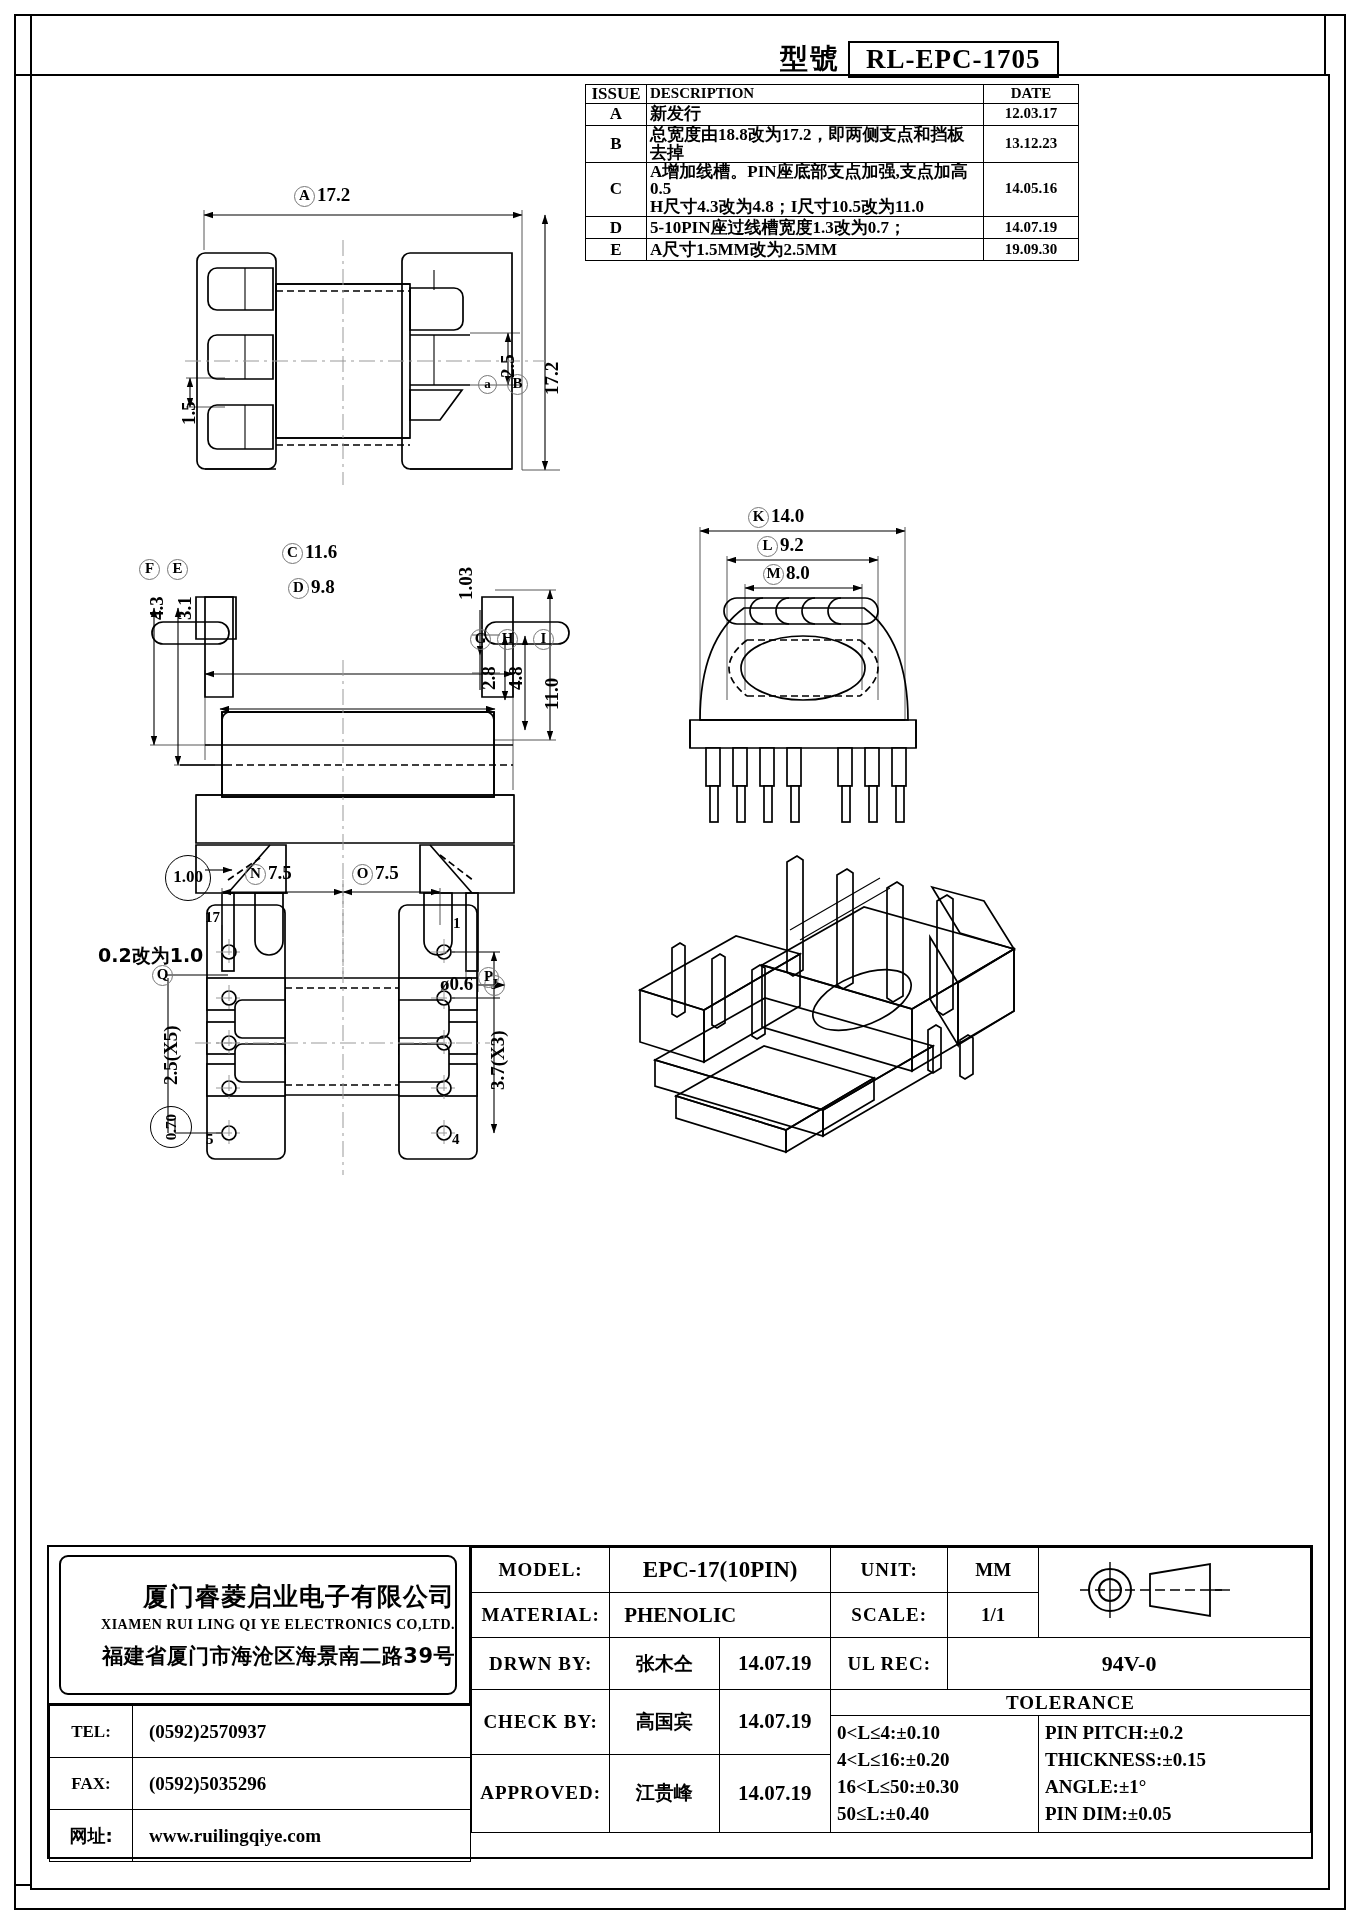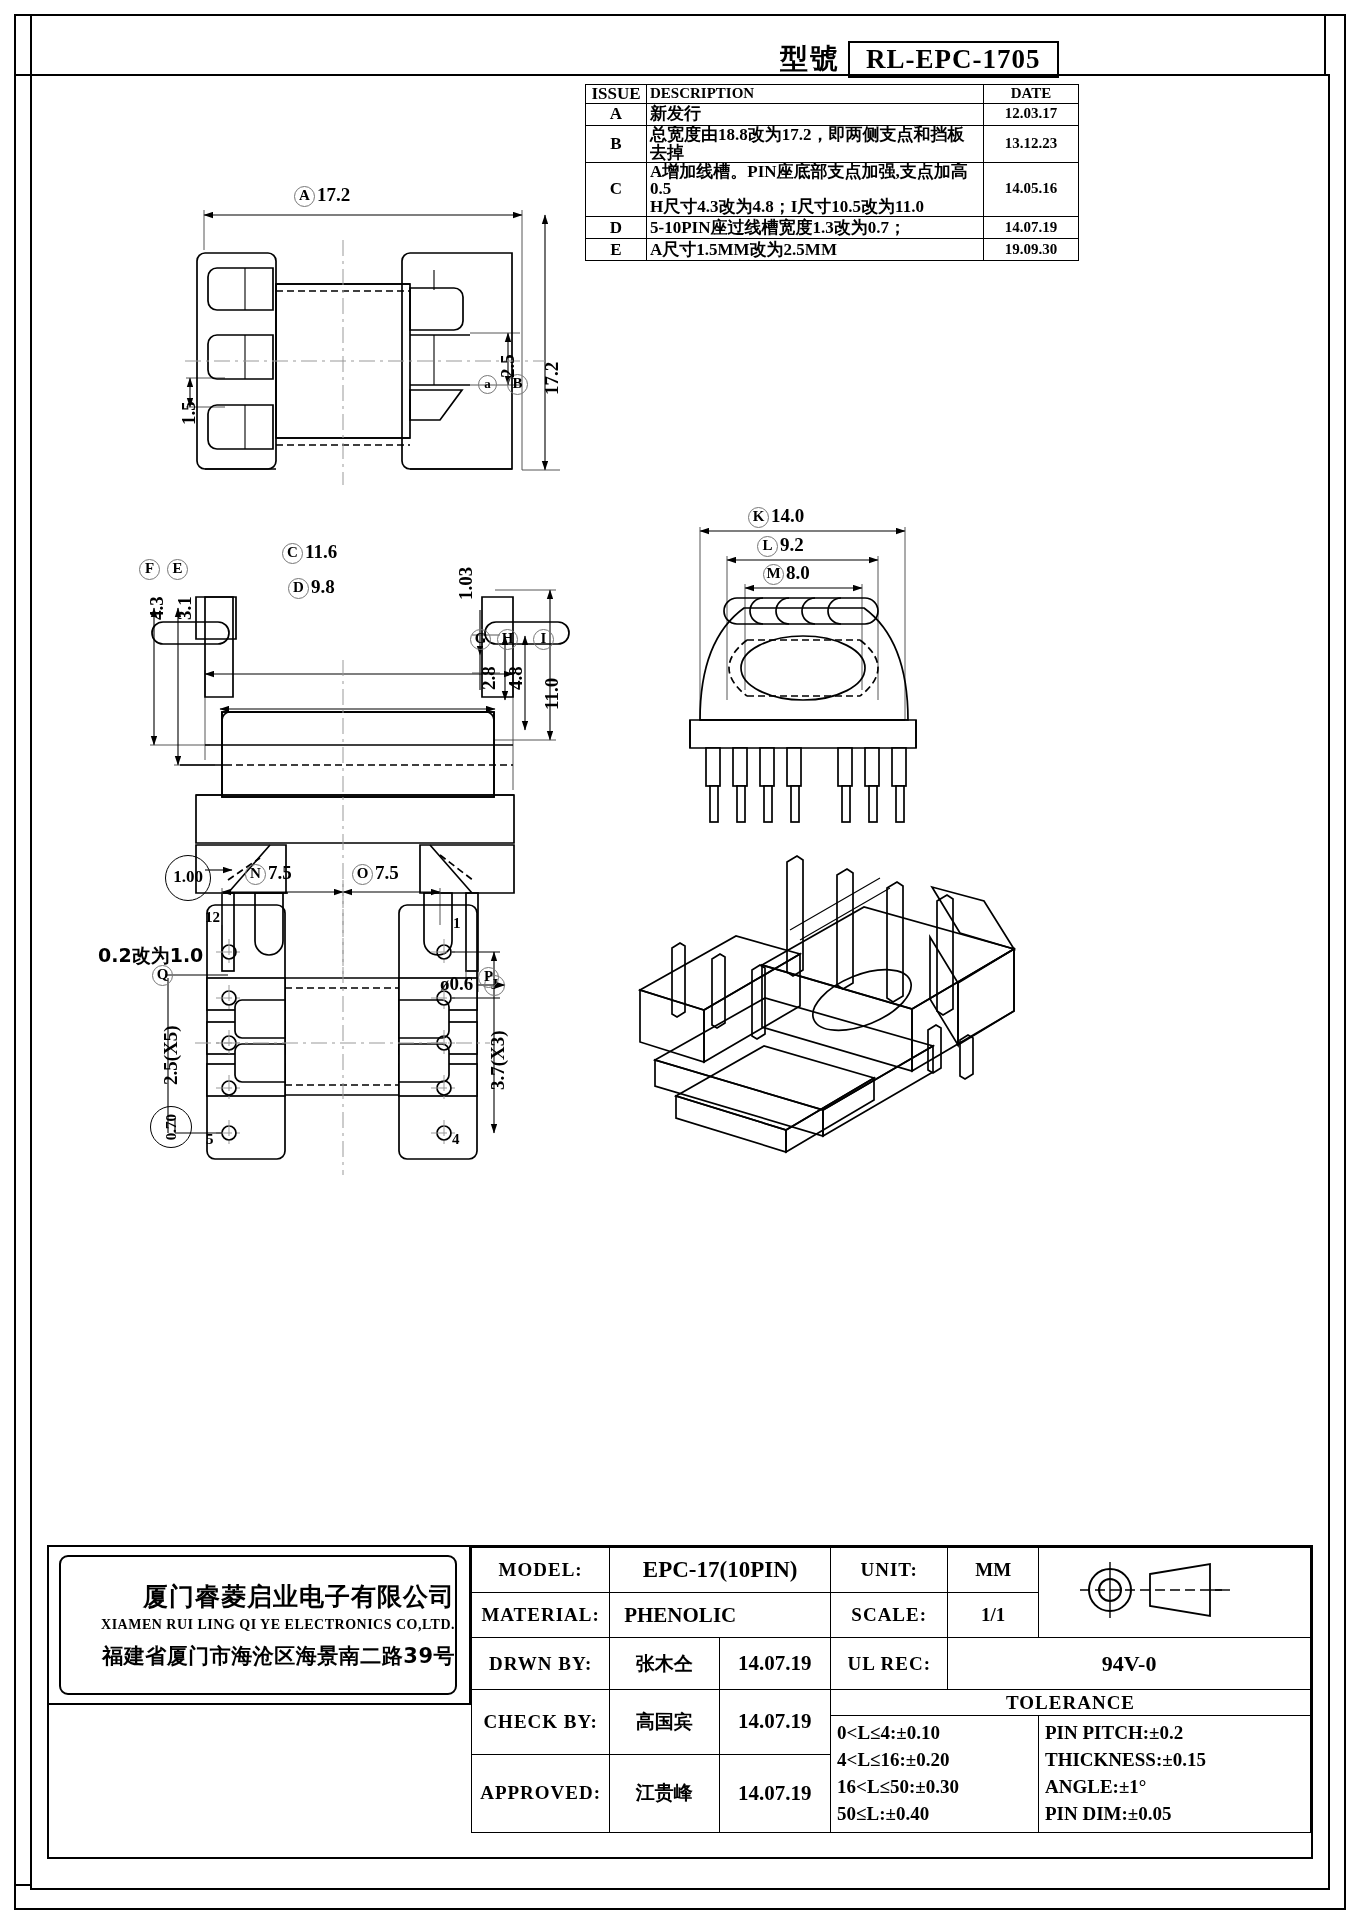--- a/index.html
+++ b/index.html
@@ -544,35 +544,51 @@
   </div>
   <div class="dimtxt v" style="left:487px;top:1090px;">
     <span>3.7(X3)</span>
   </div>
   <div class="dimtxt" style="left:150px;top:1106px;">
     <span class="bub" style="width:40px;height:40px;line-height:38px;font-size:15px;border-color:#000;
       display:inline-flex;align-items:center;justify-content:center;">
       <span style="transform:rotate(-90deg);display:inline-block;">0.70</span>
     </span>
   </div>
-  <div class="pinno" style="left:205px;top:909px;">12</div>
+  <div class="pinno" style="left:205px;top:909px;">17</div>
   <div class="pinno" style="left:453px;top:915px;">1</div>
   <div class="pinno" style="left:206px;top:1131px;">5</div>
   <div class="pinno" style="left:452px;top:1131px;">4</div>
 
   <div id="title-block">
 
     <div id="company-cell">
       <div id="company-box">
         <div id="company-cn">厦门睿菱启业电子有限公司</div>
         <div id="company-en">XIAMEN RUI LING QI YE ELECTRONICS CO,LTD.</div>
         <div id="company-addr">福建省厦门市海沧区海景南二路39号</div>
       </div>
     </div>
 
+    <table class="tb-tbl" id="contact-tbl">
+      <tbody>
+          <tr>
+        <td class="k">TEL:</td>
+        <td class="v">(0592)2570937</td>
+      </tr>
+      <tr>
+        <td class="k">FAX:</td>
+        <td class="v">(0592)5035296</td>
+      </tr>
+      <tr>
+        <td class="k cn">网址:</td>
+        <td class="v">www.ruilingqiye.com</td>
+      </tr>
+    </tbody>
+      </table>
 
     <table class="tb-tbl" id="spec-tbl">
       <tbody>
           <tr style="height:45px;">
         <td class="k2" style="width:136px;">MODEL:</td>
         <td class="c" style="width:220px;font-size:23px;" colspan="2">EPC-17(10PIN)</td>
         <td class="k2" style="width:116px;">UNIT:</td>
         <td class="c" style="width:90px;font-size:19px;">MM</td>
         <td class="c" style="width:270px;" rowspan="2">
           <svg width="250" height="72" viewBox="0 0 250 72">

